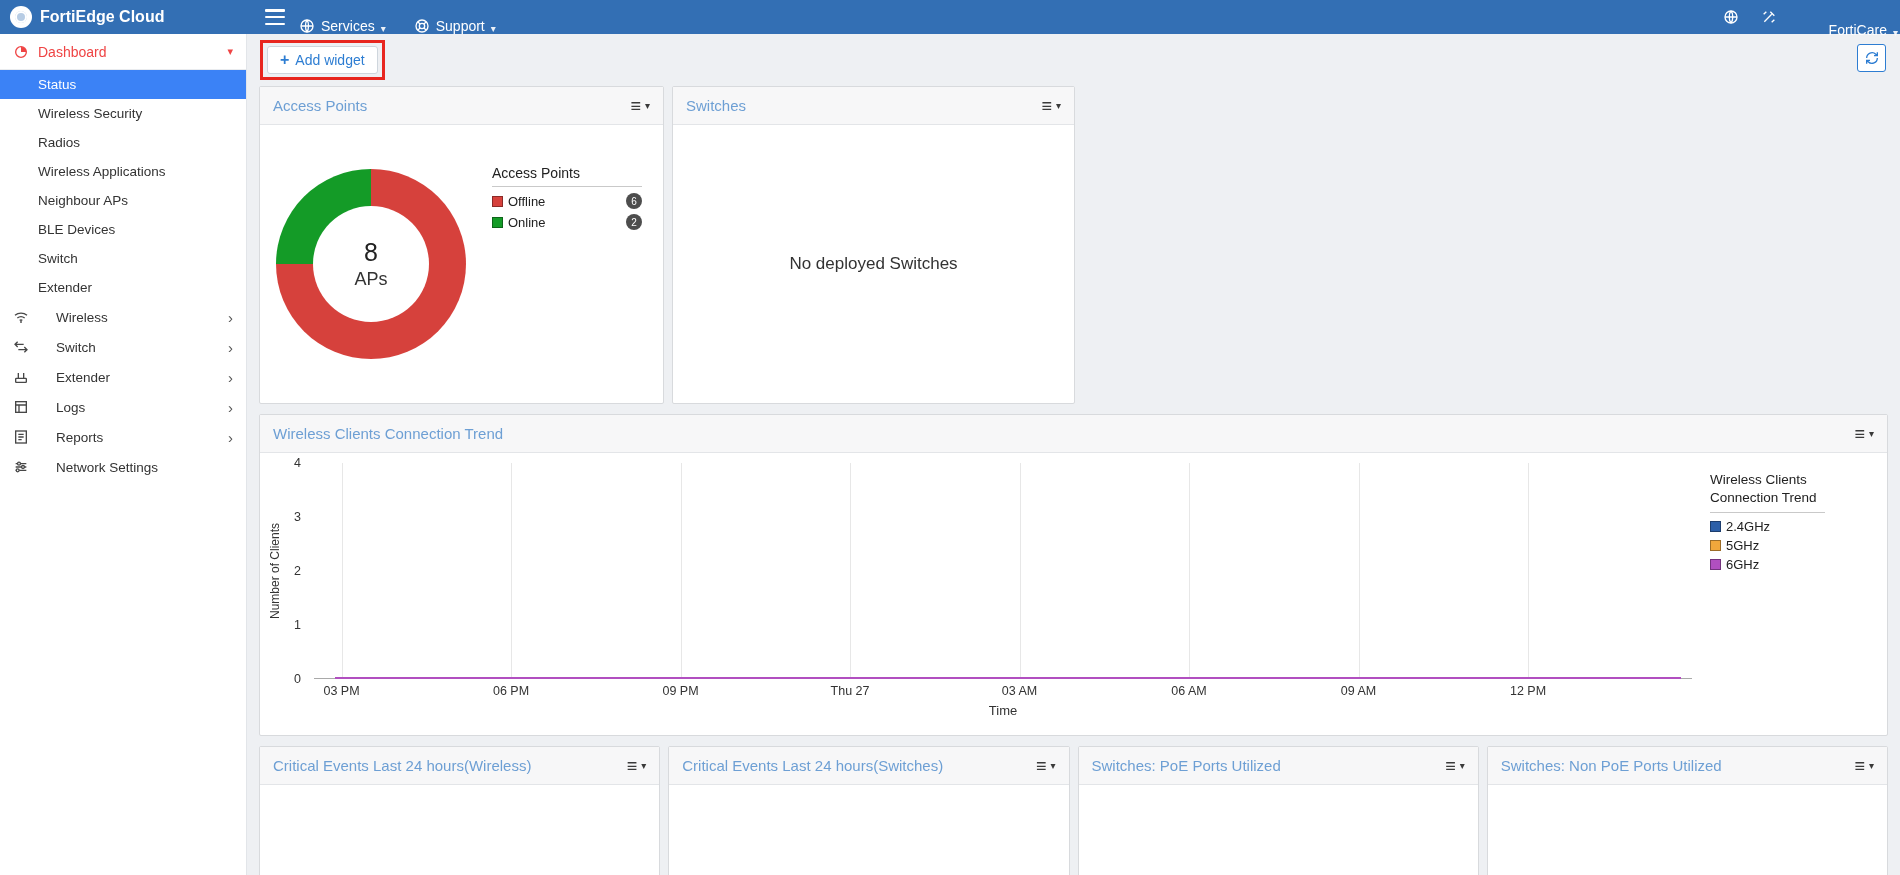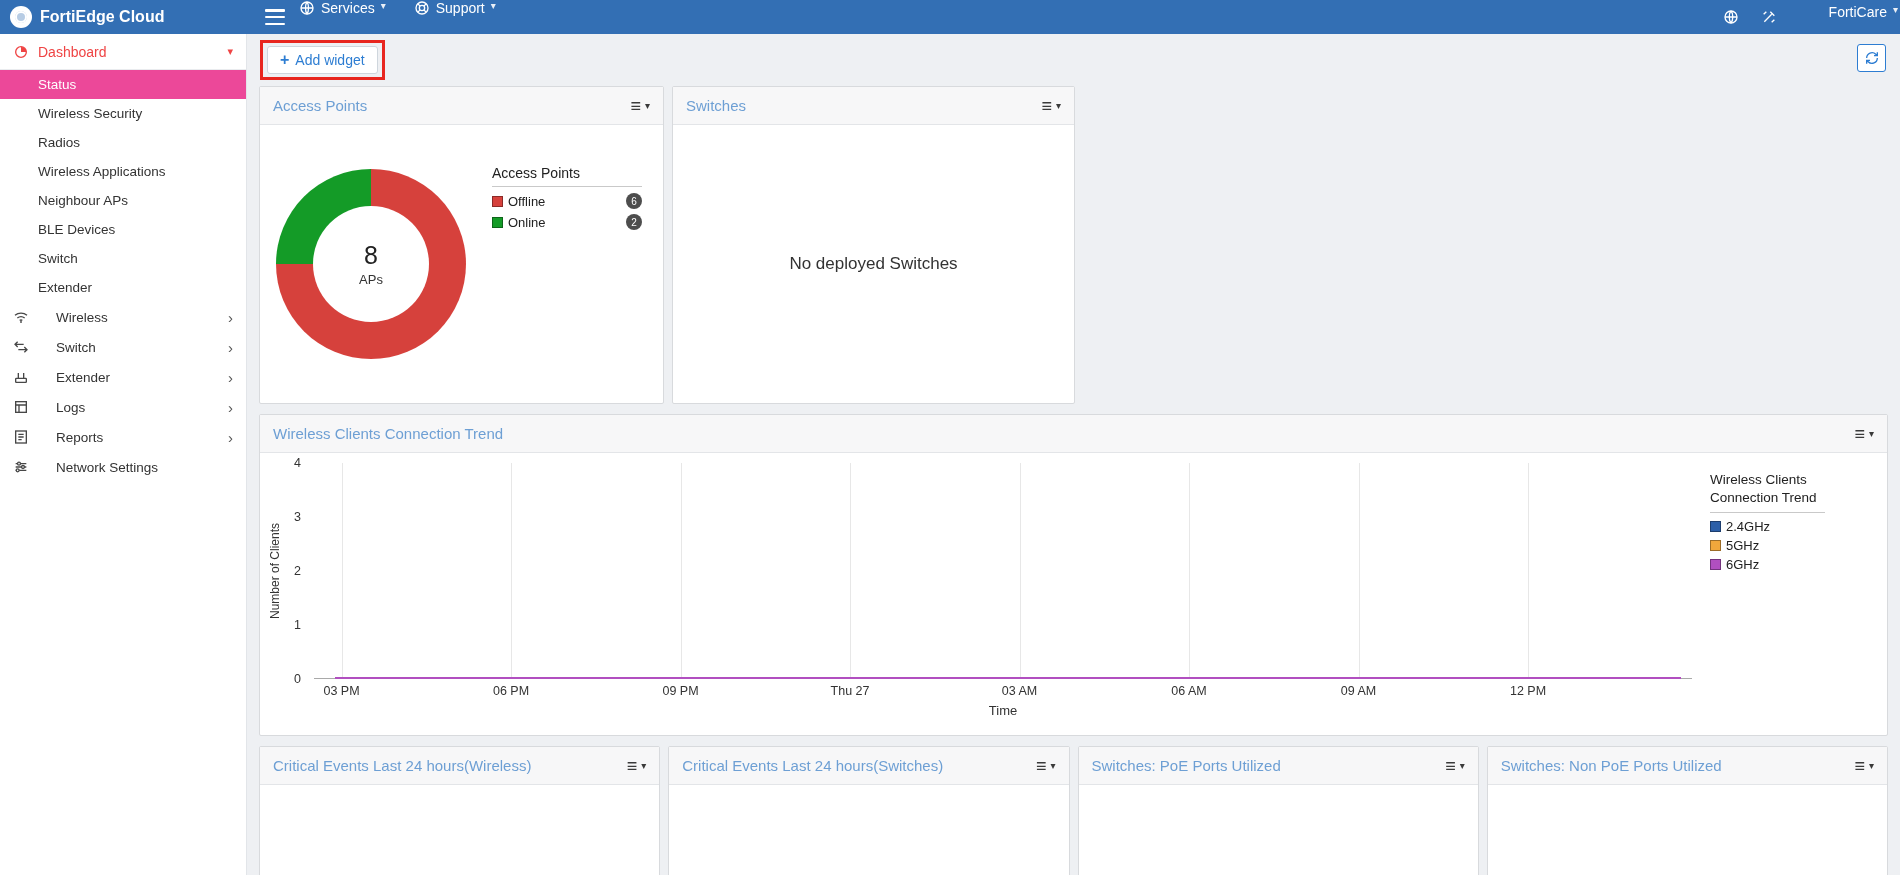--- a/index.html
+++ b/index.html
@@ -7,35 +7,35 @@
   body { font-family:"Liberation Sans", sans-serif; background:#eef0f3; color:#333; }
 
   
   .navbar { height:34px; background:#336fb4; display:flex; align-items:center; color:#fff; position:relative; z-index:5; }
   .brand { display:flex; align-items:center; gap:8px; padding-left:10px; width:247px; flex:0 0 247px; }
   .logo { width:22px; height:22px; border-radius:50%; background:#fff; position:relative; flex:0 0 22px; }
   .logo::after { content:""; position:absolute; inset:5px; border-radius:50%; background:#336fb4; box-shadow:0 0 0 2px #fff inset; opacity:.35; }
   .brand-text { font-size:16px; font-weight:bold; white-space:nowrap; }
   .hamburger { margin-left:18px; width:20px; height:16px; display:flex; flex-direction:column; justify-content:space-between; cursor:pointer; }
   .hamburger i { display:block; height:2.5px; background:#fff; border-radius:1px; }
-  .nav-item { display:flex; align-items:flex-start; gap:6px; font-size:14px; padding:0 14px; height:34px; cursor:pointer; }
+  .nav-item { display:flex; align-items:flex-end; gap:6px; font-size:14px; padding:0 14px; height:34px; cursor:pointer; }
   .nav-item:first-of-type { margin-left:28px;margin-top:8px; }
   .nav-item svg, .nav-right svg { width:16px; height:16px; }
   .nav-caret { font-size:10px; opacity:.9; }
   .nav-right { margin-left:auto; display:flex; align-items:center; gap:22px; padding-right:0; overflow:hidden; }
   .nav-right .nav-item { padding:0 2px; }
   .icon-btn { display:flex; align-items:center; cursor:pointer; }
 
   
   .sidebar { position:absolute; top:34px; left:0; width:247px; height:841px; background:#fff; border-right:1px solid #e2e5e9; }
   .dash-header { height:36px; display:flex; align-items:center; gap:9px; padding:0 13px; color:#ef4444; font-size:14px; border-bottom:1px solid #e9ebee; cursor:pointer; }
   .dash-header svg { width:16px; height:16px; }
   .dash-caret { margin-left:auto; font-size:11px; }
   .subitem { height:29px; display:flex; align-items:center; padding-left:38px; font-size:13.5px; color:#333; cursor:pointer; }
-  .subitem.selected { background:#ec4899; color:#fff;align-items:center; }
+  .subitem.selected { background:#3b82f6; color:#fff;align-items:center; }
   .section { height:30px; display:flex; align-items:center; gap:27px; padding:0 13px; font-size:13.5px; color:#333; cursor:pointer; }
   .section svg { width:16px; height:16px; color:#474747; flex:0 0 16px; }
   .chev { margin-left:auto; color:#555; font-size:15px; line-height:1; }
 
   
   .main { position:absolute; left:247px; top:34px; width:1653px; height:841px; padding:10px 12px; }
   .toolbar-row { height:34px; margin-bottom:8px; position:relative; }
   .add-wrap { position:relative; display:inline-block; margin-left:8px; margin-top:2px; }
   .add-widget-btn { height:28px; background:#fff; border:1px solid #cfd6dd; border-radius:3px; color:#2d7dd2; font-size:14px; display:flex; align-items:center; gap:6px; padding:0 12px; cursor:pointer; }
   .add-plus { font-size:16px; font-weight:bold; }
@@ -52,21 +52,21 @@
 
   .row1 { display:flex; gap:8px; }
   .card-ap { width:405px; height:318px; }
   .card-sw { width:403px; height:318px; }
 
   
   .ap-body { flex:1; display:flex; align-items:center; padding:12px 16px; gap:26px; }
   .donut { width:190px; height:190px; border-radius:50%; position:relative; flex:0 0 190px; }
   .donut-hole { position:absolute; inset:37px; background:#fff; border-radius:50%; display:flex; flex-direction:column; align-items:center; justify-content:center; }
   .donut-value { font-size:25px; color:#222; }
-  .donut-sub { font-size:13px; color:#333; margin-top:2px; }
+  .donut-sub { font-size:18px; color:#333; margin-top:2px; }
   .ap-legend { width:150px; align-self:flex-start; margin-top:28px; }
   .legend-title { font-size:14px; color:#222; padding-bottom:5px; }
   .legend-sep { border-top:1px solid #c9c9c9; margin-bottom:6px; }
   .legend-row { display:flex; align-items:center; gap:5px; font-size:13px; color:#222; margin-bottom:5px; }
   .sq { width:11px; height:11px; border:1px solid rgba(0,0,0,.35); flex:0 0 11px; }
   .badge { margin-left:auto; width:16px; height:16px; border-radius:50%; background:#4d4d4d; color:#fff; font-size:10px; display:flex; align-items:center; justify-content:center; }
 
   .sw-body { flex:1; display:flex; align-items:center; justify-content:center; font-size:17px; color:#333; }
 
   

